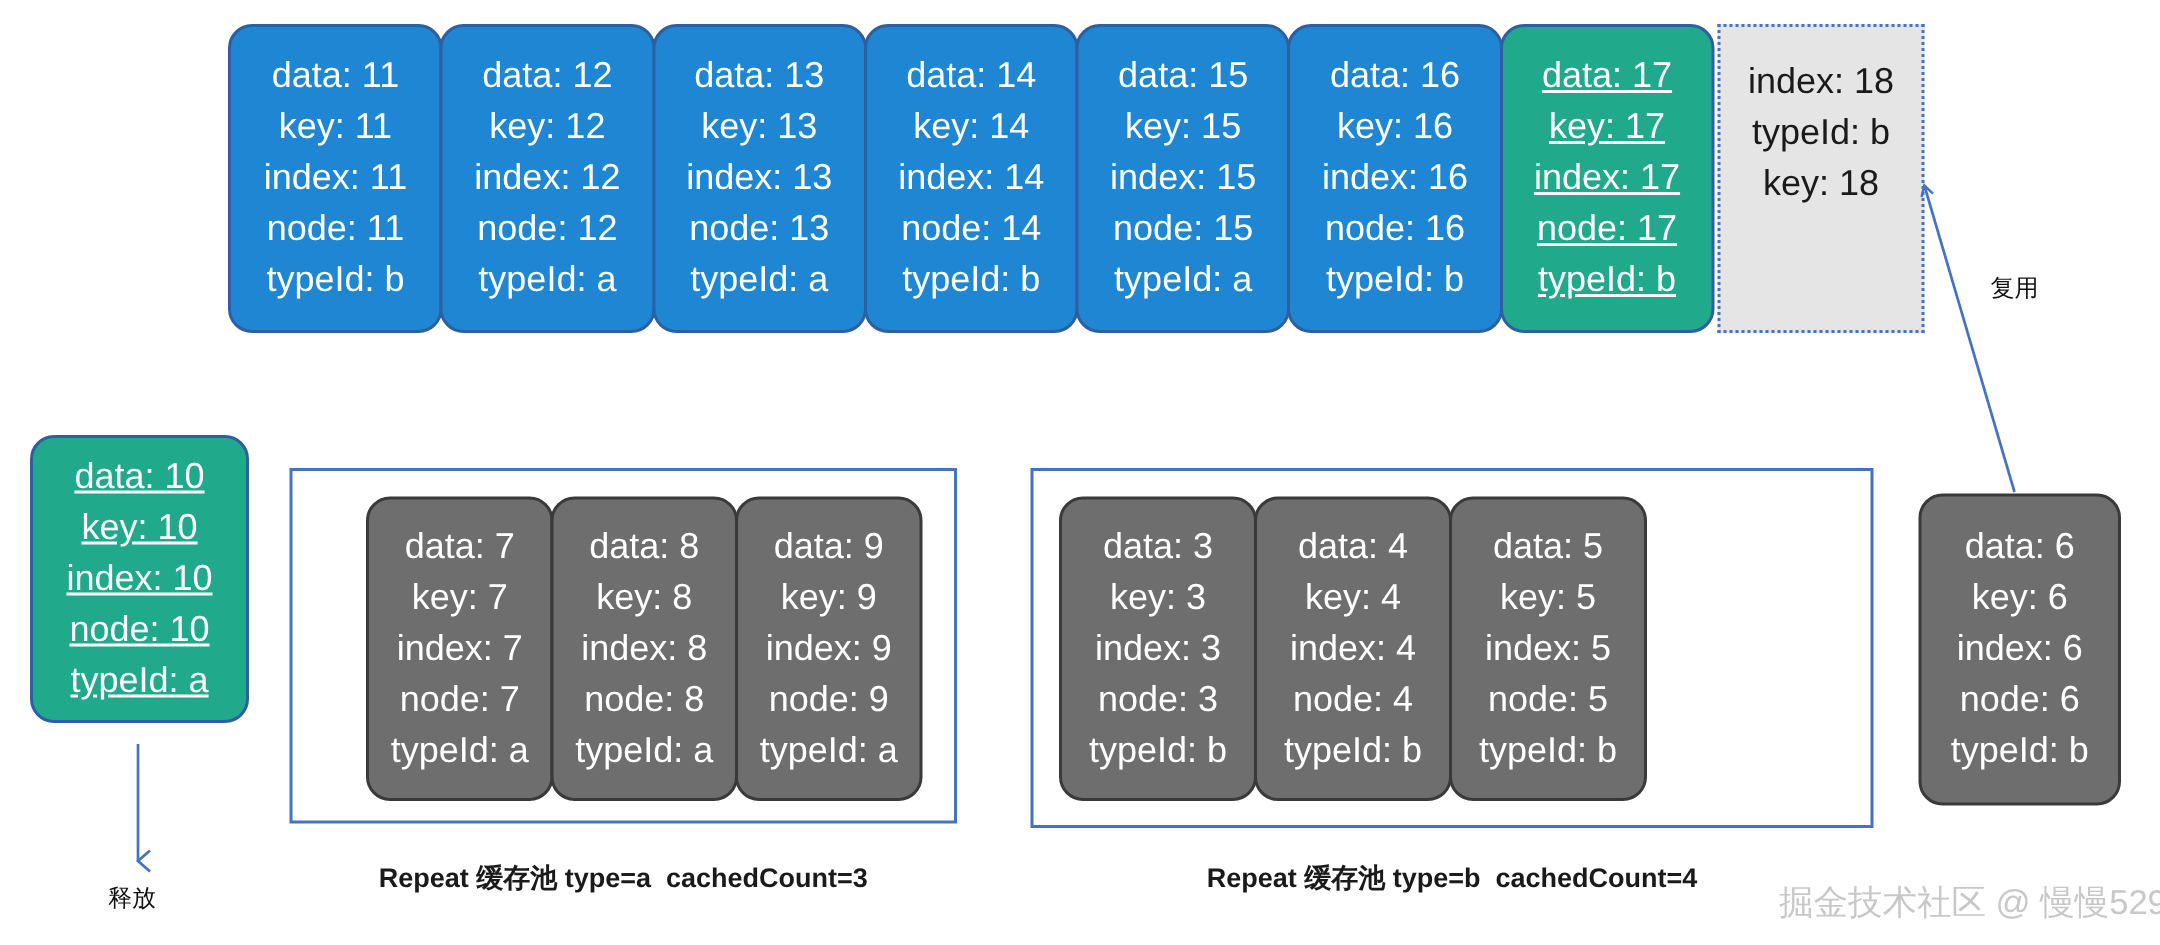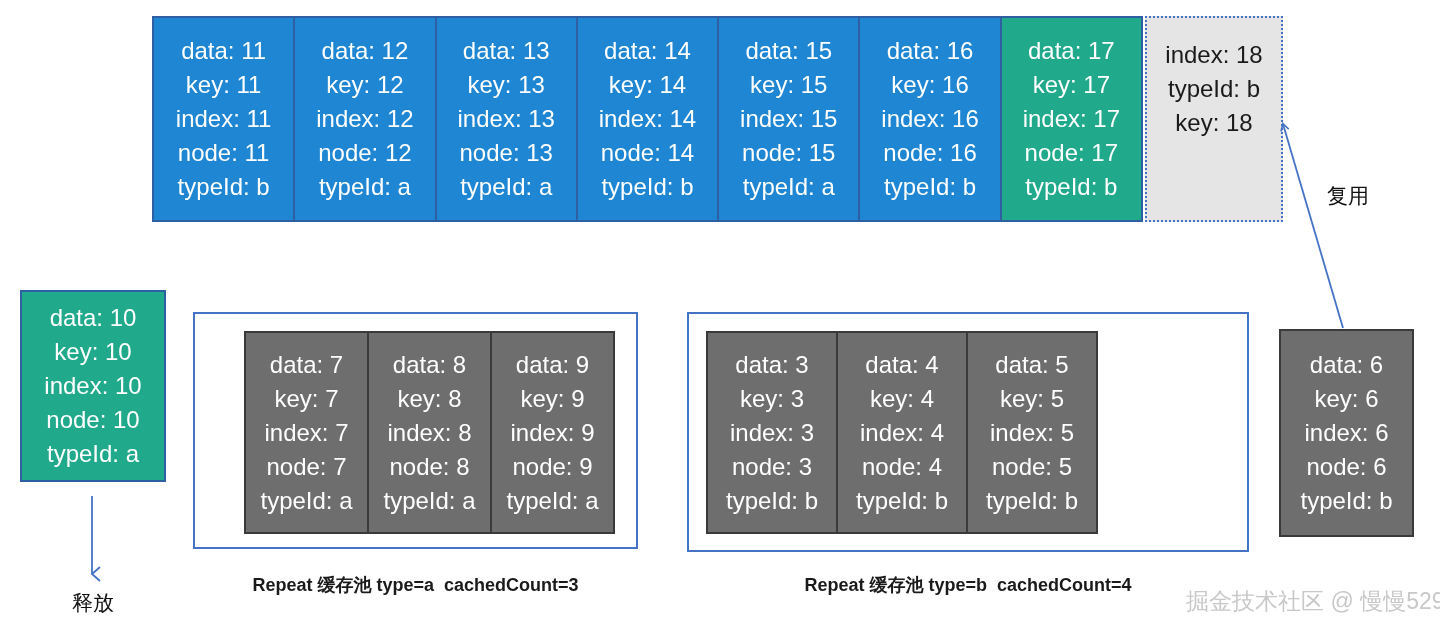--- a/index.html
+++ b/index.html
@@ -15,23 +15,24 @@
   
   .cell {
     display: flex;
     flex-direction: column;
     justify-content: center;
     text-align: center;
     white-space: pre-line;
     color: #ffffff;
     font-size: 24px;
     line-height: 34px;
+    border-radius: 16px;
   }
   .cell.blue  { background: var(--cell_blue, #1e86d2);  border: 2px solid var(--cell_border, #2e5fa3); }
-  .cell.green { background: var(--cell_green, #21a98c); border: 2px solid var(--cell_border, #2e5fa3); }
+  .cell.green { background: var(--cell_green, #21a98c); border: 2px solid var(--cell_border, #2e5fa3); text-decoration: underline; }
   .cell.gray  { background: var(--cell_gray, #6e6e6e);  border: 2px solid var(--gray_border, #3a3a3a); }
 
   
   .top-row {
     left: 152px; top: 16px;
     width: 991px; height: 206px;
     display: flex;
   }
   .top-row .cell { flex: 1 1 0; }
   .top-row .cell + .cell { margin-left: -2px; }
@@ -71,21 +72,21 @@
     top: 573px;
     text-align: center;
     font-size: 18px;
     color: #1a1a1a;
     white-space: pre;
     font-weight: bold;
   }
   .label-a { left: 193px; width: 445px; }
   .label-b { left: 687px; width: 562px; }
 
-  .zh-label { font-size: 21px; color: #111111; white-space: pre; }
+  .zh-label { font-size: 16px; color: #111111; white-space: pre; }
   .release-label { left: 72px;  top: 589px; }
   .reuse-label   { left: 1327px; top: 182px; }
 
   .release-arrow { left: 80px;  top: 495px; width: 25px; height: 94px; }
   .reuse-arrow   { left: 1270px; top: 110px; width: 85px; height: 228px; }
 
   .watermark {
     left: 1186px; top: 586px;
     font-size: 23px;
     color: var(--watermark, #c8c8c8);

